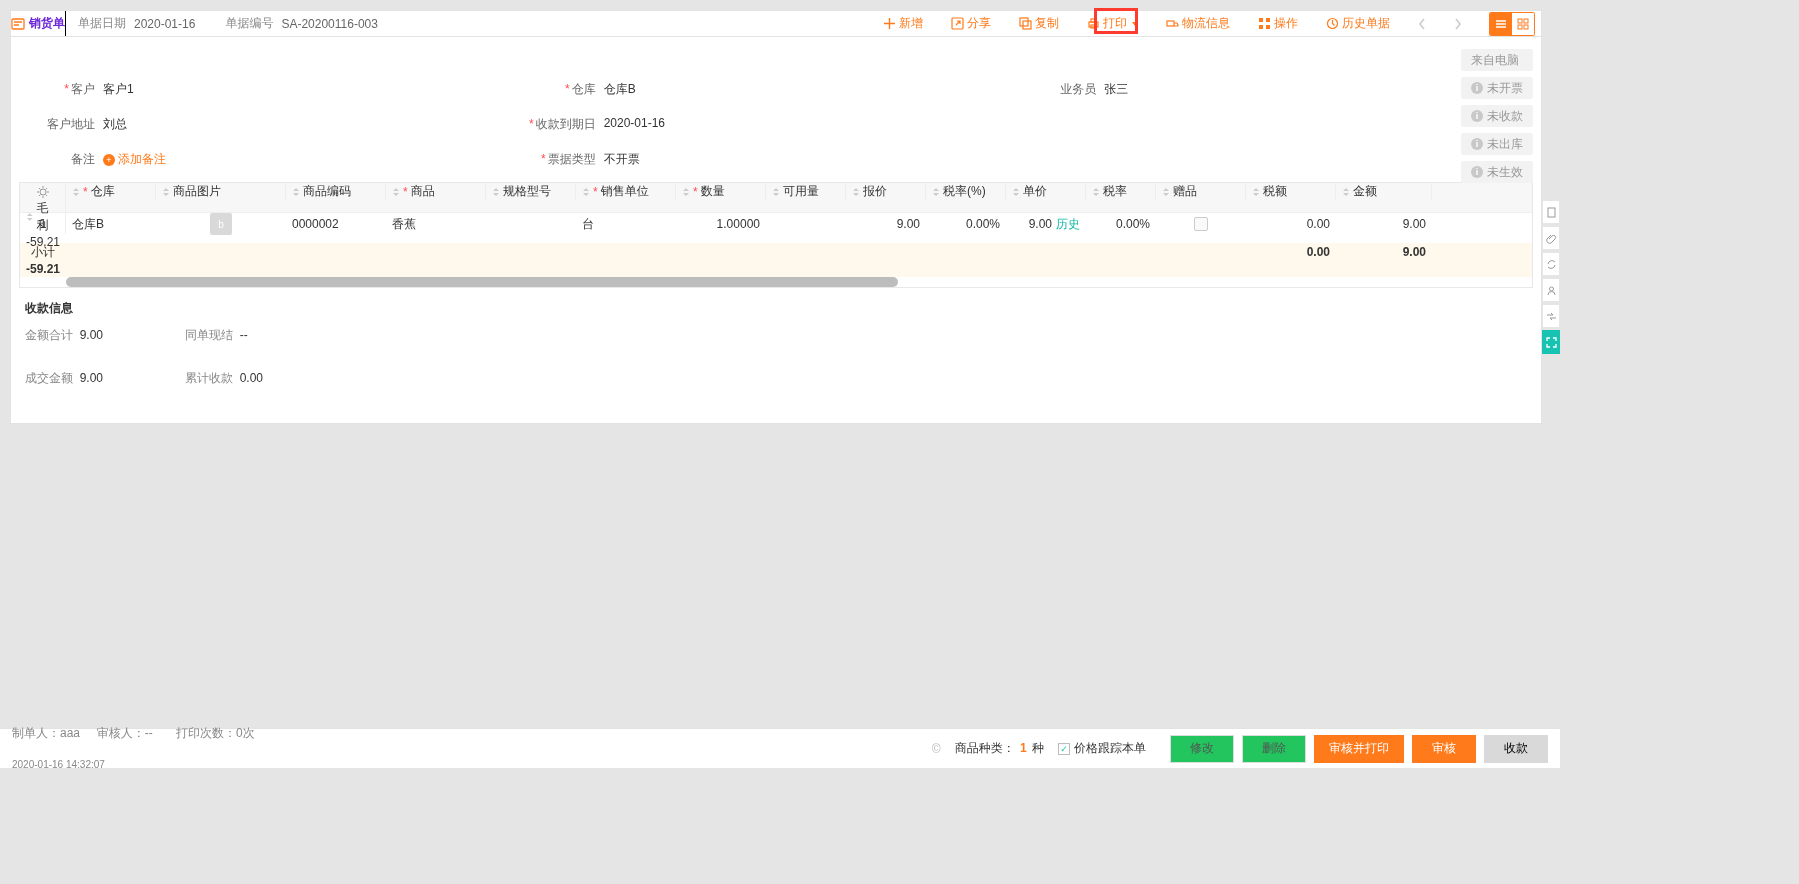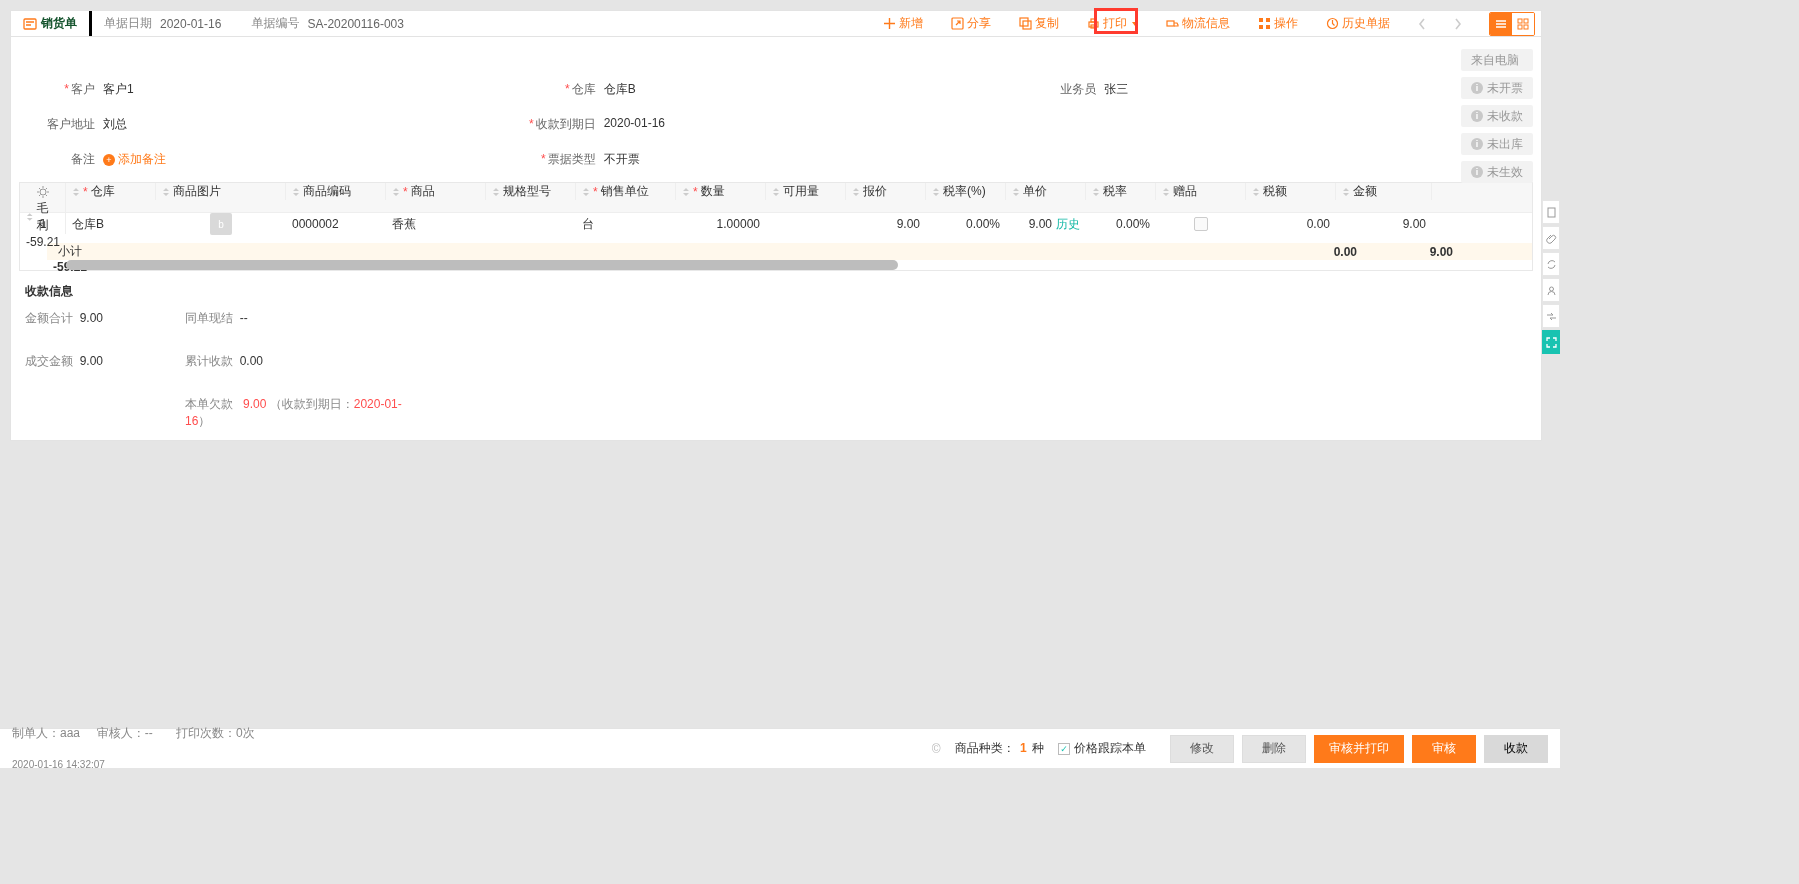--- a/index.html
+++ b/index.html
@@ -1,21 +1,21 @@
 <!DOCTYPE html>
 <html><head>
 <meta charset="utf-8">
 <style>
   * { box-sizing: border-box; }
   html, body { margin:0; padding:0; height:100%; font-family: "Microsoft YaHei", Arial, sans-serif; font-size:12px; color:#333; background:#e5e5e5; }
   .app { position:relative; width:1560px; height:768px; background:#e5e5e5; margin:0; }
 
   
   .topbar { position:absolute; left:10px; top:10px; right:18px; height:26px; background:#fff; border:1px solid #e3e3e3; border-bottom:none; display:flex; align-items:stretch; }
-  .tab { display:flex; align-items:center; gap:4px; padding:0 12px; background:#fff; border-right:3px solid #000000; color:#14532d; font-weight:600; }
+  .tab { display:flex; align-items:center; gap:4px; padding:0 0; background:#fff; border-right:1px solid #000000; color:#6d28d9; font-weight:600; }
   .tab .ico { width:14px; height:14px; display:inline-block; }
   .topbar .meta { display:flex; align-items:center; gap:8px; padding:0 12px; color:#888; }
   .topbar .meta b { color:#666; font-weight:500; }
   .topbar .spacer { flex:1; }
   .toolbar { display:flex; align-items:center; padding-right:6px; gap:14px; }
   .tbtn { display:flex; align-items:center; gap:3px; padding:0 6px; height:24px; color:#888; border:1px solid transparent; cursor:pointer; }
   .tbtn.orange { color:#ff7a1a; }
   .tbtn .ico { width:13px; height:13px; display:inline-block; }
   .tbtn .caret { width:0;height:0;border-left:3px solid transparent;border-right:3px solid transparent;border-top:4px solid currentColor;margin-left:2px; }
   .tnav { width:22px; height:24px; display:flex; align-items:center; justify-content:center; color:#bbb; cursor:pointer; }
@@ -46,21 +46,21 @@
   .th .sort { width:8px;height:8px; }
   .th .req { color:#ff4d4d; }
   .gear { width:46px; display:flex; justify-content:center; color:#999; }
   .trow { height:30px; }
   .td { padding:0 6px; text-align:right; height:100%; display:flex; align-items:center; justify-content:flex-end; }
   .td.l { justify-content:flex-start; text-align:left; }
   .td.c { justify-content:center; text-align:center; }
   .imgph { width:22px; height:22px; background:#d9d9d9; border-radius:2px; display:flex; align-items:center; justify-content:center; color:#fff; font-size:10px; }
   .hist { color:#14b8a6; margin-left:4px; cursor:pointer; }
   .chk { width:14px; height:14px; border:1px solid #ccc; border-radius:2px; background:#fafafa; }
-  .tfoot { background:#fff8ec; height:17px; font-weight:600;margin-left:27px; }
+  .tfoot { background:#fff8ec; height:34px; font-weight:600; }
   .tfoot .td.idx { justify-content:center; font-weight:500; }
   .hscroll { height:10px; background:transparent; display:flex; }
   .hscroll .thumb { width:55%; height:10px; background:#bdbdbd; border-radius:6px; margin-left:46px;}
 
   
   .payinfo { padding:12px 14px 0; }
   .payinfo h4 { margin:0 0 10px; font-weight:600; color:#333; }
   .pigrid { display:grid; grid-template-columns: 160px 240px; row-gap:26px; }
   .pigrid .k { color:#888; }
   .owing { color:#ff4d4d; }
@@ -73,21 +73,21 @@
   .dock .ditem.active { background:#19c3b1; color:#fff; border-color:#19c3b1; }
 
   
   .footer { position:absolute; left:0; right:0; bottom:0; height:40px; background:#fff; border-top:1px solid #e3e3e3; display:flex; align-items:center; padding:0 12px; gap:12px; }
   .footer .info { color:#888; display:flex; gap:18px; flex-direction:column; line-height:1.2; }
   .footer .info small { color:#888; }
   .footer .mid { margin-left:auto; display:flex; align-items:center; gap:14px; color:#333; }
   .count { color:#ff7a1a; font-weight:600; margin:0 2px; }
   .cbx { width:12px;height:12px;border:1px solid #bbb;background:#fff;display:inline-flex;align-items:center;justify-content:center;color:#19c3b1;font-size:9px;margin-right:4px;}
   .btns { display:flex; gap:8px; margin-left:12px; }
-  .btn { height:28px; min-width:64px; padding:0 14px; border:1px solid #ddd; background:#e5e5e5; color:#555; display:flex; align-items:center; justify-content:center; cursor:pointer; }
+  .btn { height:28px; min-width:64px; padding:0 14px; border:1px solid #ddd; background:#22c55e; color:#555; display:flex; align-items:center; justify-content:center; cursor:pointer; }
   .btn.primary { background:#ff7a1a; color:#fff; border-color:#ff7a1a; }
   .btn.disabled { background:#d9d9d9; color:#000000; border-color:#d9d9d9; cursor:not-allowed; }
 
   svg { display:block; }
 </style>
 </head>
 <body>
 
 <div class="app">
 
@@ -424,25 +424,20 @@
     </div>
 
     <div class="payinfo">
       <h4>收款信息</h4>
       <div class="pigrid">
         <div><span class="k">金额合计</span>&nbsp;&nbsp;<span>9.00</span></div>
         <div><span class="k">同单现结</span>&nbsp;&nbsp;<span>--</span></div>
         <div><span class="k">成交金额</span>&nbsp;&nbsp;<span>9.00</span></div>
         <div><span class="k">累计收款</span>&nbsp;&nbsp;<span>0.00</span></div>
         <div></div>
-        <div class="owing">
-          <span class="k" style="color:#888">本单欠款</span>&nbsp;&nbsp;
-          <span>9.00</span>
-          <span class="muted">（收款到期日：</span><span class="od">2020-01-16</span><span class="muted">）</span>
-        </div>
       </div>
     </div>
   </div>
 
   <div class="dock">
     <div class="ditem">
         <svg width="11" height="11" viewBox="0 0 11 11">
           <rect x="2" y="1" width="7" height="9" fill="none" stroke="#999"></rect>
         </svg>
       </div>

